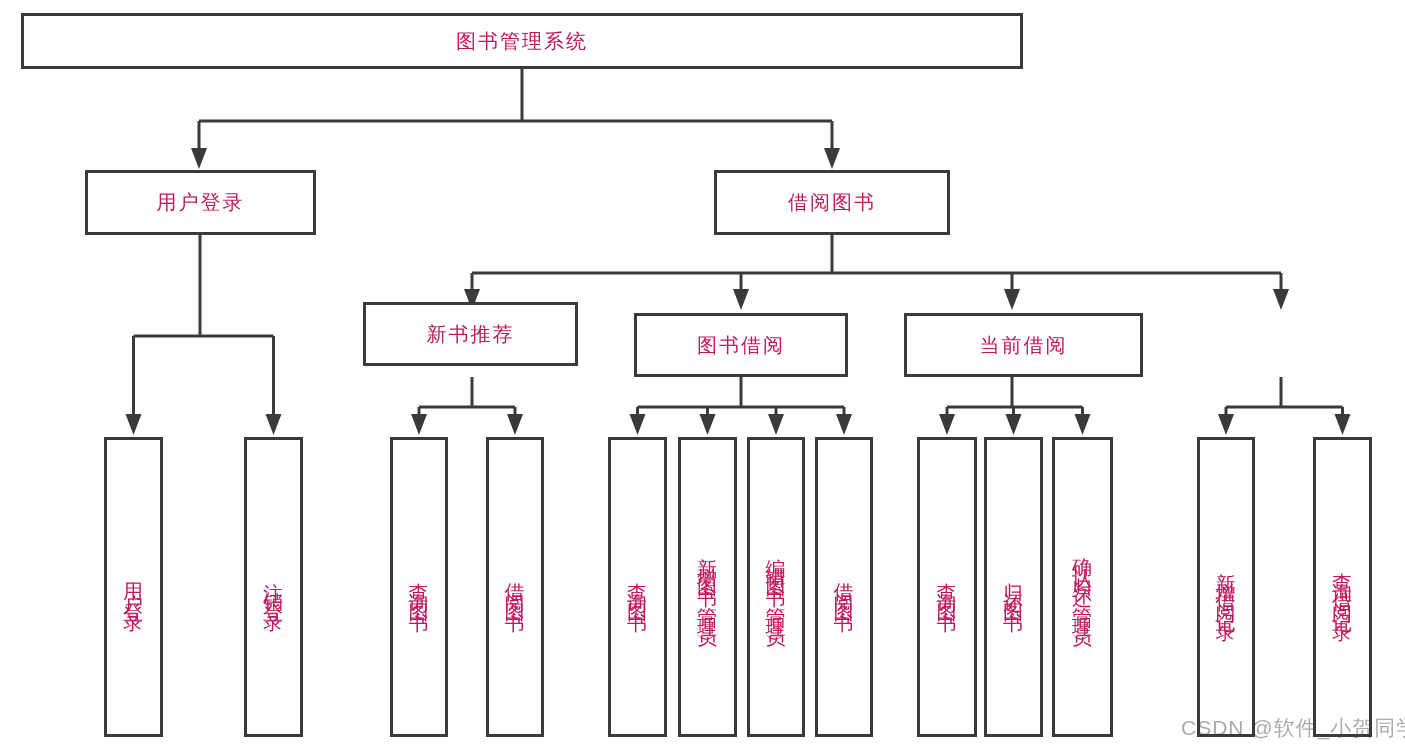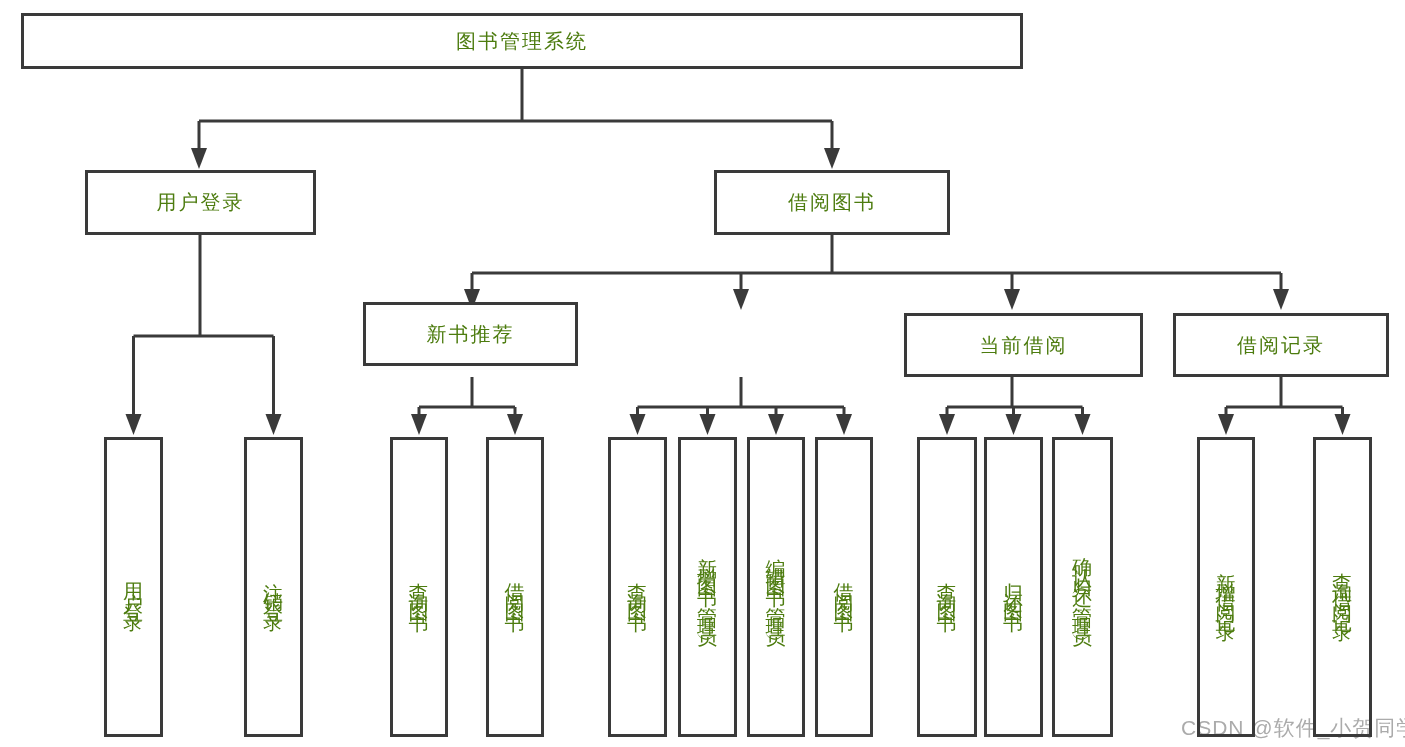--- a/index.html
+++ b/index.html
@@ -17,21 +17,21 @@
     pointer-events: none;
   }
   .box {
     position: absolute;
     box-sizing: border-box;
     border: 3px solid #3a3a3a;
     background: #ffffff;
     display: flex;
     align-items: center;
     justify-content: center;
-    color: #4d7c0f;
+    color: #be185d;
     font-size: 20px;
     letter-spacing: 2px;
     white-space: nowrap;
   }
   .box.v .vtext {
     writing-mode: vertical-rl;
     text-orientation: mixed;
     letter-spacing: 10px;
     line-height: 1;
     white-space: normal;
@@ -99,25 +99,25 @@
   <div class="box" style="left:85px;top:170px;width:231px;height:65px">
     <span>用户登录</span>
   </div>
   <div class="box" style="left:714px;top:170px;width:236px;height:65px">
     <span>借阅图书</span>
   </div>
 
   <div class="box" style="left:363px;top:302px;width:215px;height:64px">
     <span>新书推荐</span>
   </div>
+  <div class="box" style="left:634px;top:313px;width:214px;height:64px">
+    <span>图书借阅</span>
+  </div>
   <div class="box" style="left:904px;top:313px;width:239px;height:64px">
     <span>当前借阅</span>
-  </div>
-  <div class="box" style="left:1173px;top:313px;width:216px;height:64px">
-    <span>借阅记录</span>
   </div>
 
   <div class="box v" style="left:104px;top:437px;width:59px;height:300px">
     <span class="vtext">用户登录</span>
   </div>
   <div class="box v" style="left:244px;top:437px;width:59px;height:300px">
     <span class="vtext">注销登录</span>
   </div>
 
   <div class="box v" style="left:390px;top:437px;width:58px;height:300px">

